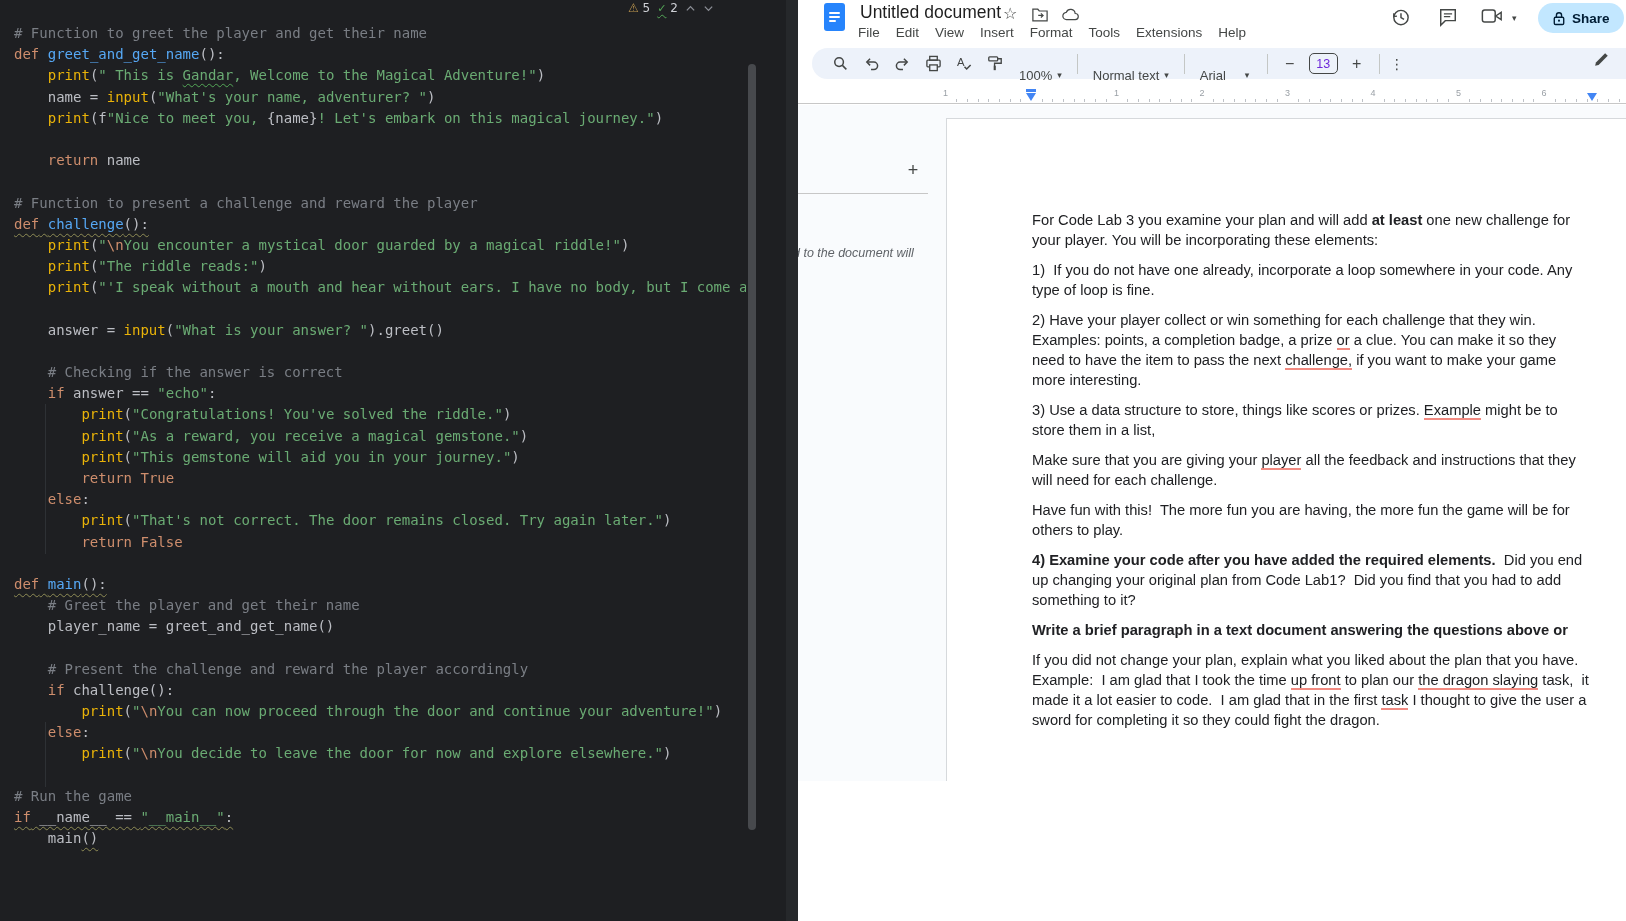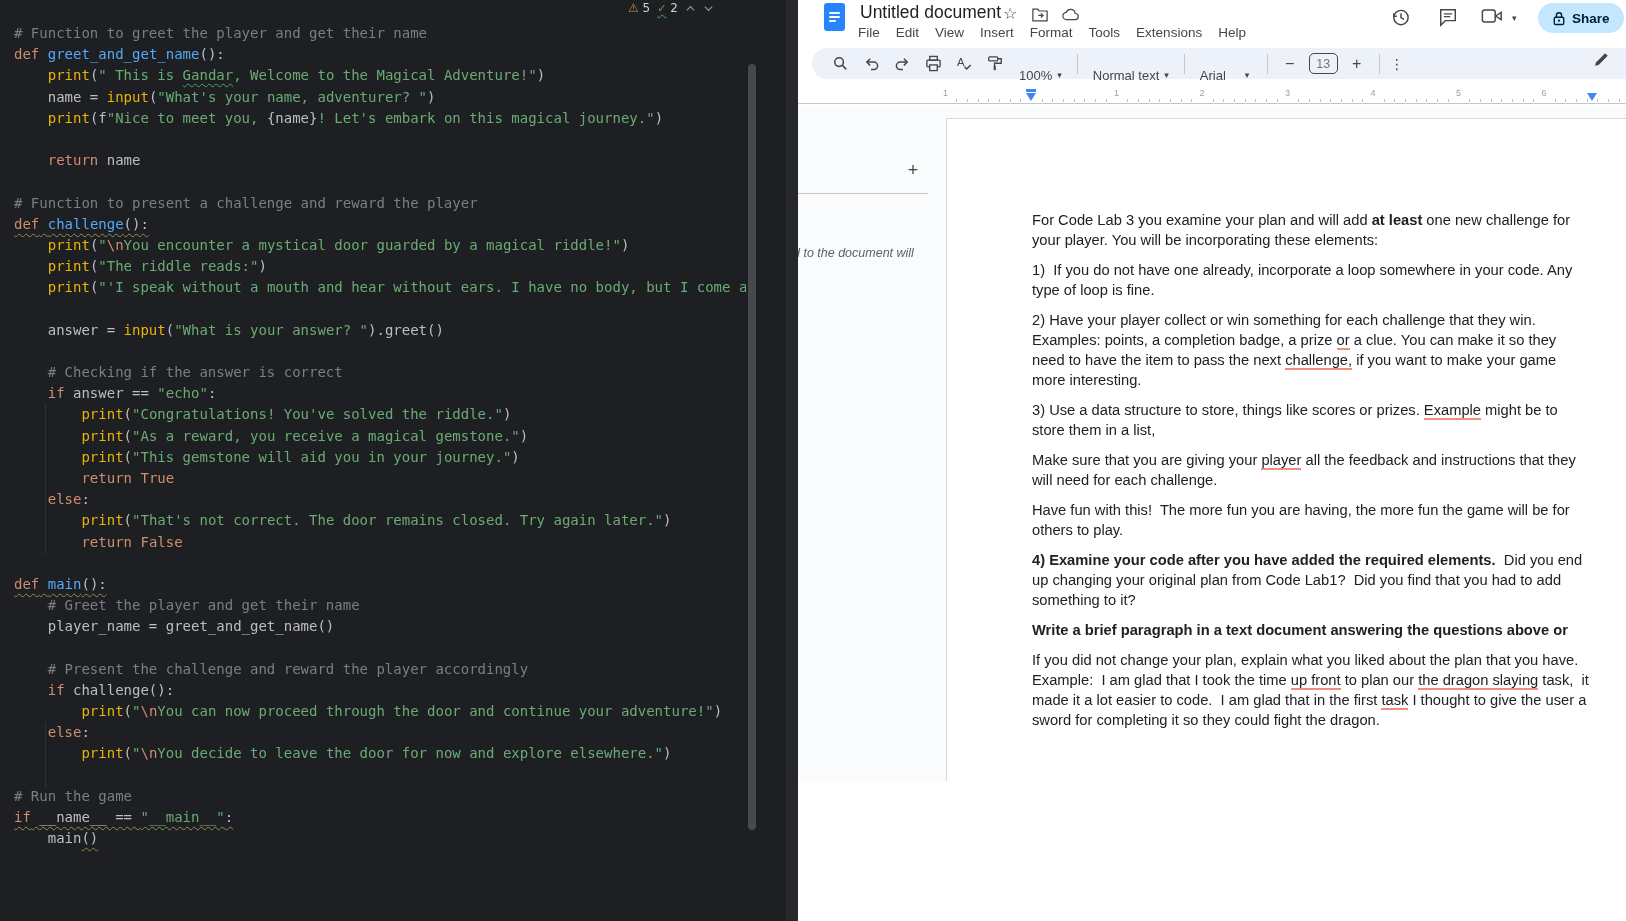--- a/index.html
+++ b/index.html
@@ -37,21 +37,21 @@
   .tb-right{position:absolute;top:7px;color:#444746;}
   .share-pill{position:absolute;left:740px;top:3px;width:86px;height:30px;background:#c2e7ff;border-radius:15px;
     display:flex;align-items:center;gap:7px;padding-left:15px;color:#001d35;font-size:13.5px;font-weight:bold;}
   .toolbar{position:absolute;left:14px;top:48px;width:814px;height:31px;background:#edf2fa;
     border-radius:16px 0 0 16px;display:flex;align-items:center;padding-left:16px;gap:7px;color:#444746;}
   .tbtn{display:flex;align-items:center;justify-content:center;min-width:24px;height:24px;border-radius:4px;}
   .tsel{display:flex;align-items:center;gap:5px;font-size:13px;color:#444746;padding:0 5px;margin-top:23px;}
   .caret{font-size:9px;color:#444746;}
   .tsep{width:1px;height:20px;background:#c4c7c5;margin:0 3px;}
   .size-box{width:29px;height:21px;border:1.5px solid #444746;border-radius:5px;display:flex;align-items:center;
-    justify-content:center;font-size:12.5px;color:#737373;}
+    justify-content:center;font-size:12.5px;color:#6d28d9;}
   .dots{font-size:14px;color:#444746;letter-spacing:0;}
   .pencil-btn{position:absolute;right:16px;top:3px;}
   
   .ruler{position:absolute;left:0;top:84px;width:828px;height:20px;border-bottom:1px solid #c7c7c7;background:#fff;}
   .rnum{position:absolute;bottom:5px;font-size:9px;color:#9aa0a6;transform:translateX(-50%);}
   .rtick{position:absolute;bottom:1px;width:1px;height:3px;background:#bdc1c6;}
   .rmark{position:absolute;top:9px;width:0;height:0;border-left:5px solid transparent;
     border-right:5px solid transparent;border-top:8px solid #4285f4;transform:translateX(-50%);}
   .rbar{position:absolute;top:5px;width:10px;height:3px;background:#4285f4;transform:translateX(-50%);}
   

